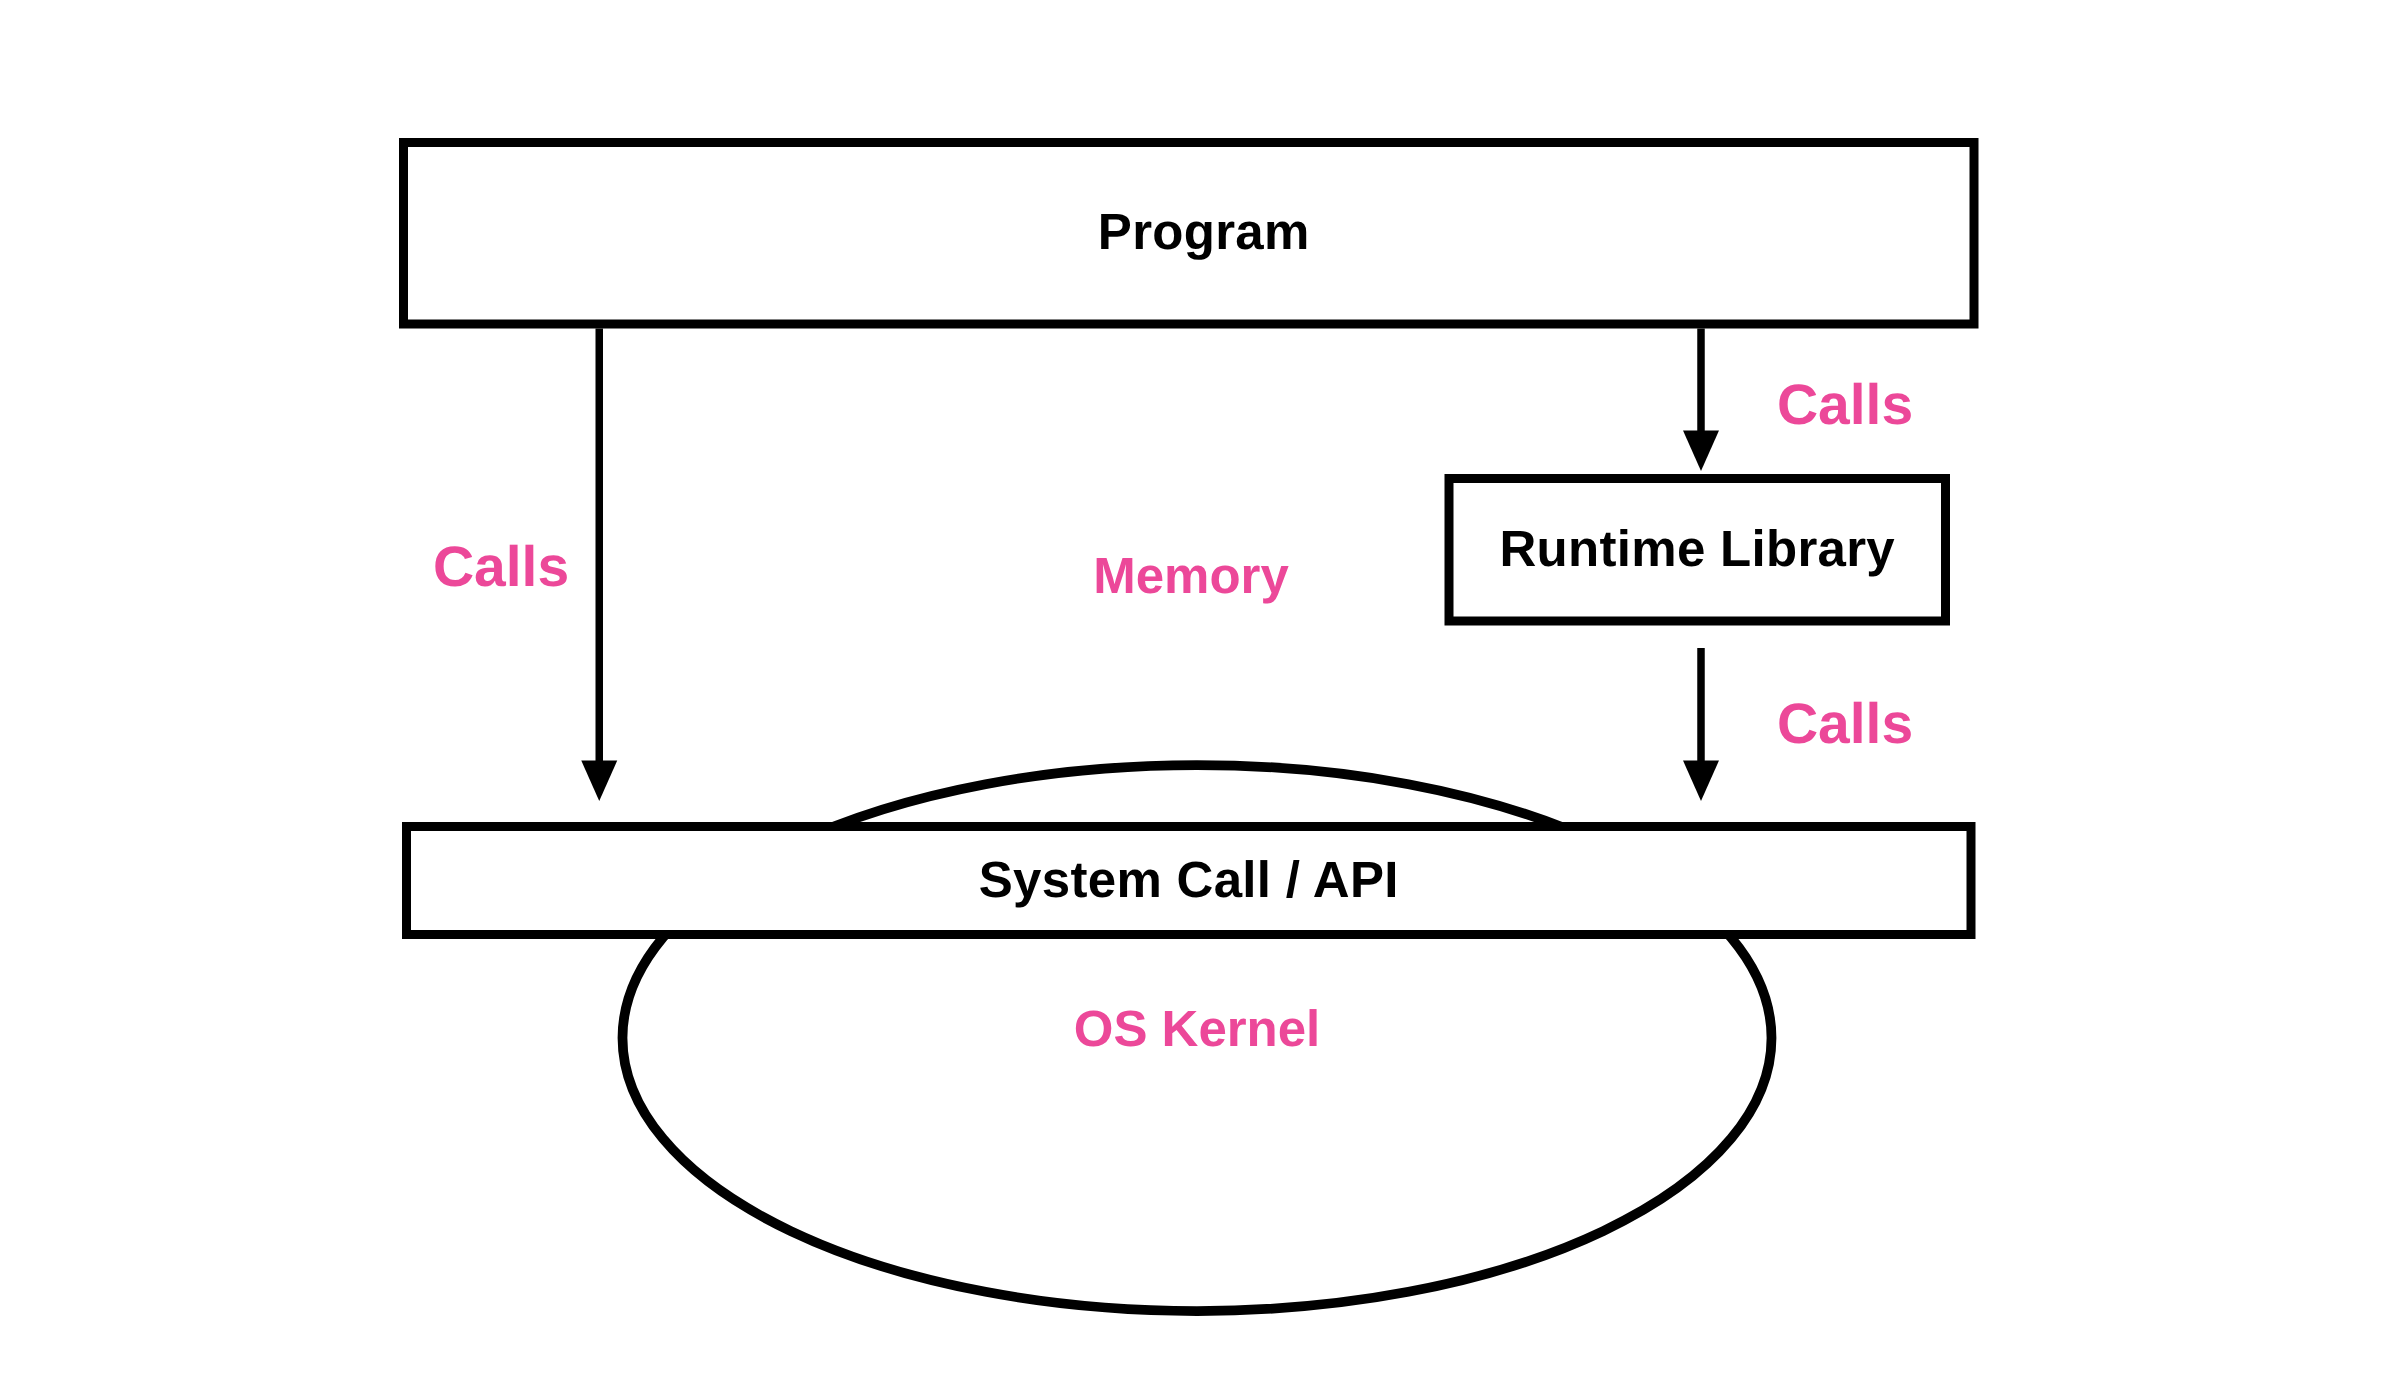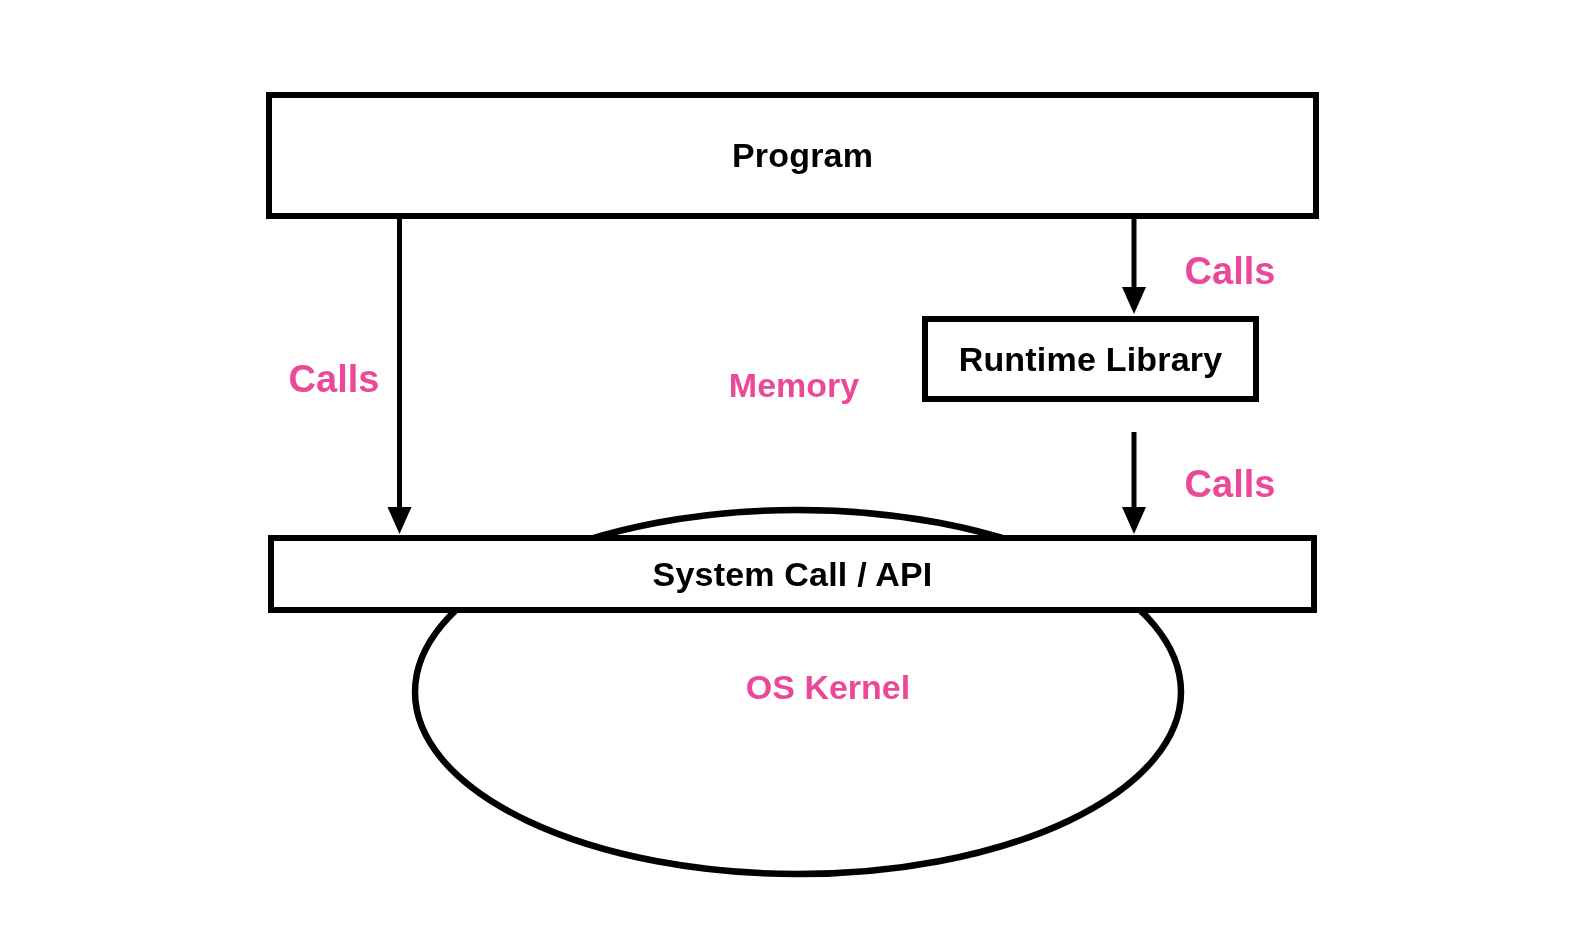--- a/index.html
+++ b/index.html
@@ -38,27 +38,27 @@
     position: absolute;
     transform: translate(-50%, -50%);
     font-weight: bold;
     color: #ec4899;
     white-space: nowrap;
     z-index: 3;
   }
   .edge-label { font-size: 38px; }
   .mem-label  { font-size: 34px; }
   #program-box        { left: 266px;  top: 92px;  width: 1053px; height: 127px; padding-left: 20px; }
-  #runtime-library-box{ left: 922px;  top: 316px; width: 337px;  height: 86px; }
-  #system-call-bar    { left: 268px;  top: 535px; width: 1049px; height: 78px;  }
+  #runtime-library-box{ left: 963px;  top: 316px; width: 337px;  height: 101px; }
+  #system-call-bar    { left: 268px;  top: 548px; width: 1049px; height: 78px;  }
   #calls-left-label         { left: 334px;  top: 379px; }
   #memory-label             { left: 794px;  top: 385px; }
   #calls-top-right-label    { left: 1230px; top: 271px; }
   #calls-bottom-right-label { left: 1230px; top: 484px; }
-  #os-kernel-label          { left: 828px;  top: 687px; z-index: 2; }
+  #os-kernel-label          { left: 798px;  top: 687px; z-index: 2; }
 </style>
 </head>
 <body>
 
 <div id="canvas">
 
   <svg id="lines-layer" viewBox="0 0 1588 930" xmlns="http://www.w3.org/2000/svg">
 
     <ellipse cx="798" cy="692" rx="383" ry="182" fill="#ffffff" stroke="#000000" stroke-width="6.5"></ellipse>
 

